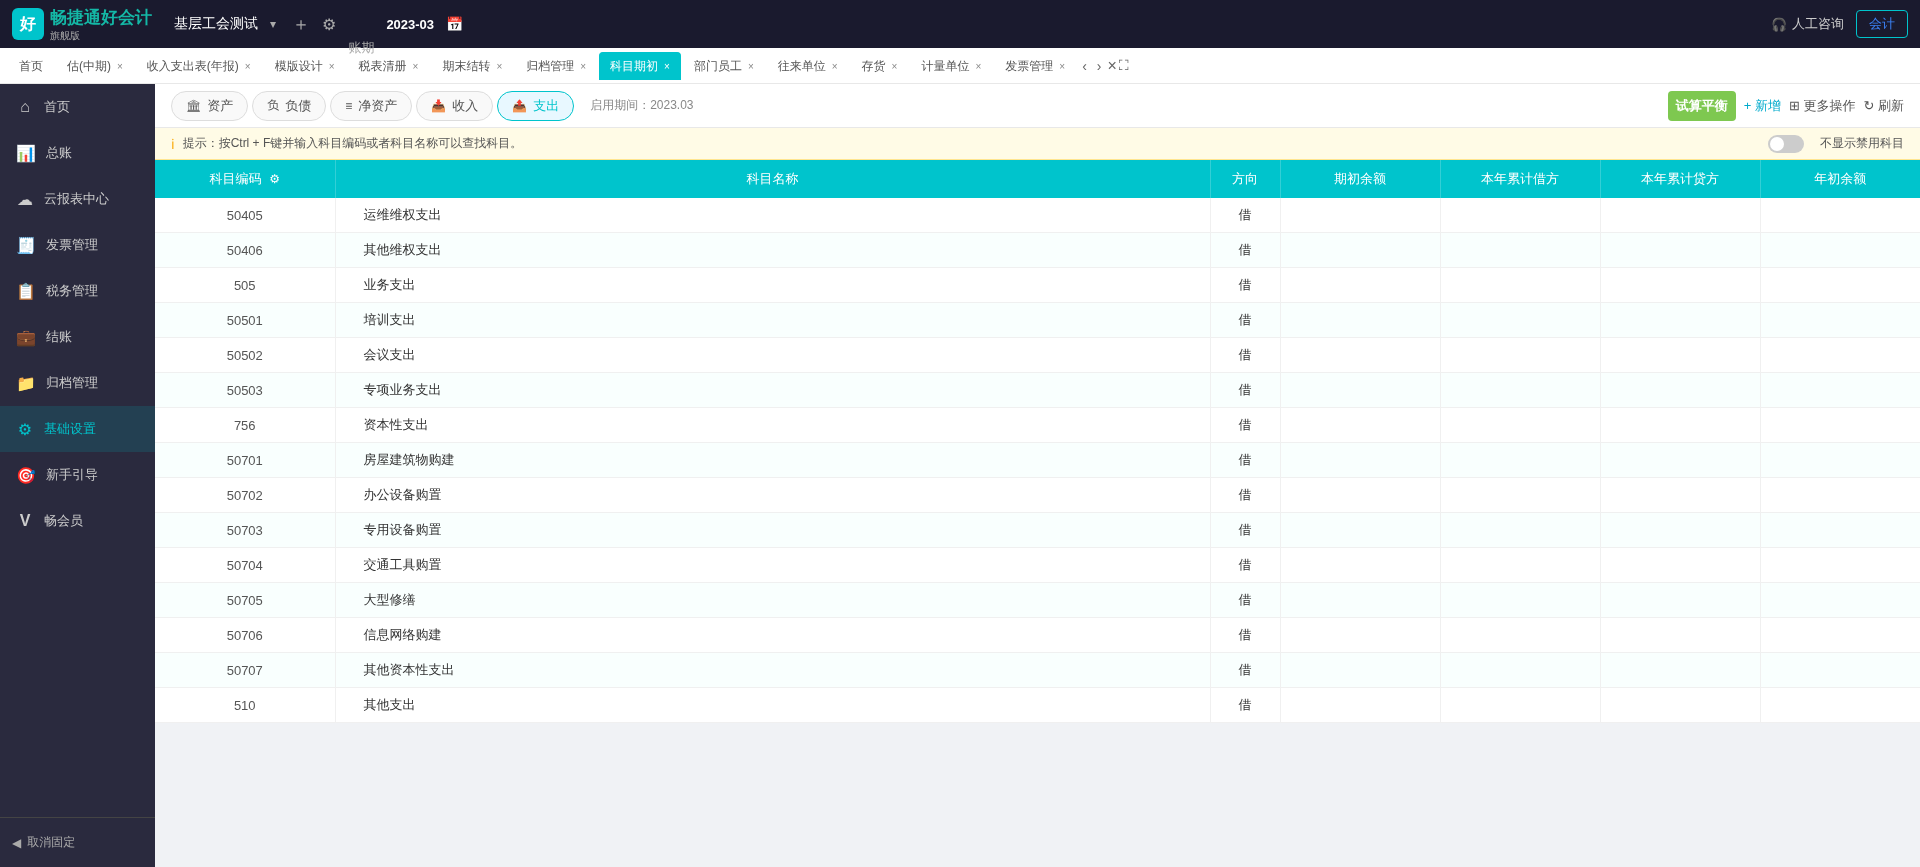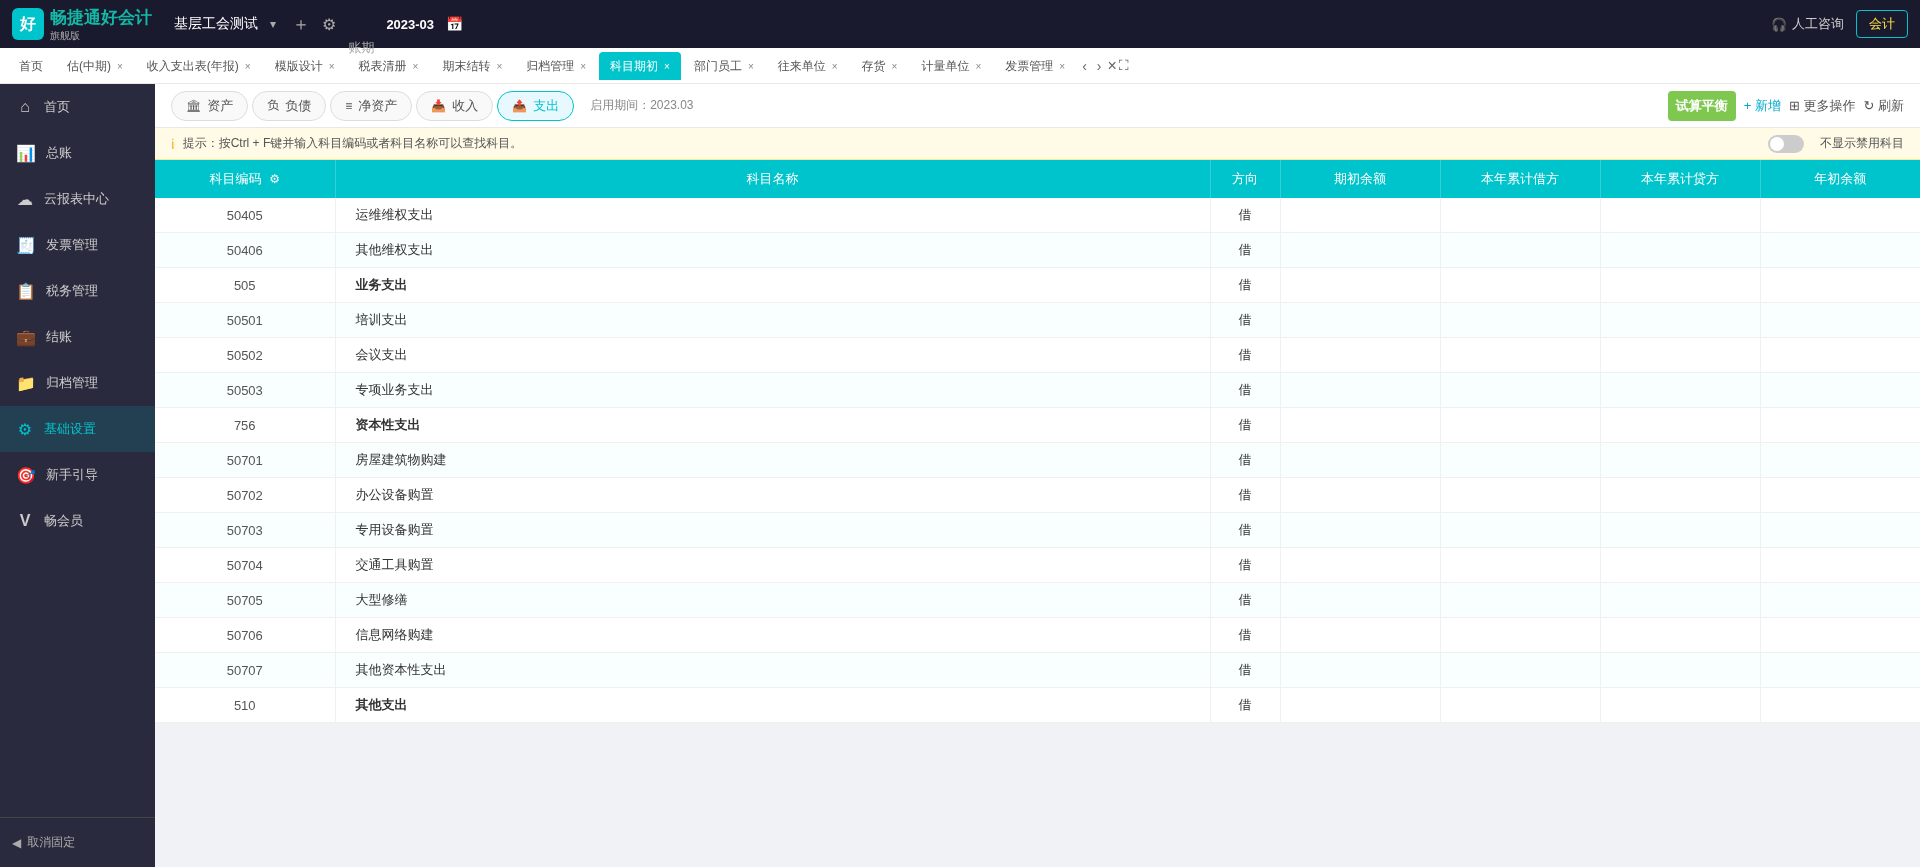--- a/index.html
+++ b/index.html
@@ -17,21 +17,21 @@
     .logo-sub { font-size: 10px; color: #aaa; }
     .company-name { color: #fff; font-size: 14px; cursor: pointer; }
     .dropdown-arrow { color: #aaa; font-size: 12px; cursor: pointer; }
     .plus-btn { color: #aaa; font-size: 18px; cursor: pointer; margin-left: 4px; }
     .settings-btn { color: #aaa; font-size: 16px; cursor: pointer; }
     .period-label { color: #aaa; margin-top: 48px; }
     .period-val { color: #fff; font-weight: bold; }
     .period-icon { color: #00c4cc; font-size: 14px; cursor: pointer; }
     .spacer { flex: 1; }
     .help-btn { display: flex; align-items: center; gap: 4px; color: #ccc; font-size: 13px; cursor: pointer; }
-    .accounting-btn { background: transparent; border: 1px solid #00c4cc; color: #fde047; padding: 4px 12px; border-radius: 4px; cursor: pointer; font-size: 13px; }
+    .accounting-btn { background: transparent; border: 1px solid #00c4cc; color: #3b82f6; padding: 4px 12px; border-radius: 4px; cursor: pointer; font-size: 13px; }
 
     
     .tab-bar {
       display: flex; align-items: center;
       height: 36px; background: #fff; border-bottom: 1px solid #e8e8e8;
       padding: 0 8px; gap: 2px; overflow: hidden;
     }
     .tab-item {
       display: flex; align-items: center; gap: 4px;
       height: 28px; padding: 0 10px; border-radius: 4px 4px 0 0;
@@ -105,22 +105,22 @@
       color: #fff; font-size: 13px; font-weight: normal;
       padding: 10px 8px; text-align: center; border-right: 1px solid rgba(255,255,255,0.2);
       white-space: nowrap;
     }
     thead th:last-child { border-right: none; }
     tbody tr { background: #fff; }
     tbody tr:nth-child(even) { background: #f9fffe; }
     tbody td { padding: 8px 8px; text-align: center; font-size: 13px; color: #333; border-bottom: 1px solid #f0f0f0; border-right: 1px solid #f0f0f0; }
     tbody td:last-child { border-right: none; }
     .td-code { color: #555; }
-    .td-name { text-align: left; padding-left: 20px; }
-    .td-name.parent { font-weight: 700; }
+    .td-name { text-align: left; padding-left: 28px; }
+    .td-name.parent { font-weight: 400; }
     .td-dir { color: #333; }
     .col-code { width: 180px; }
     .col-name { width: auto; }
     .col-dir { width: 70px; }
     .col-num { width: 160px; }
     .gear-icon { font-size: 12px; color: #fff; cursor: pointer; margin-left: 4px; }
   </style>
 </head>
 <body>
 

